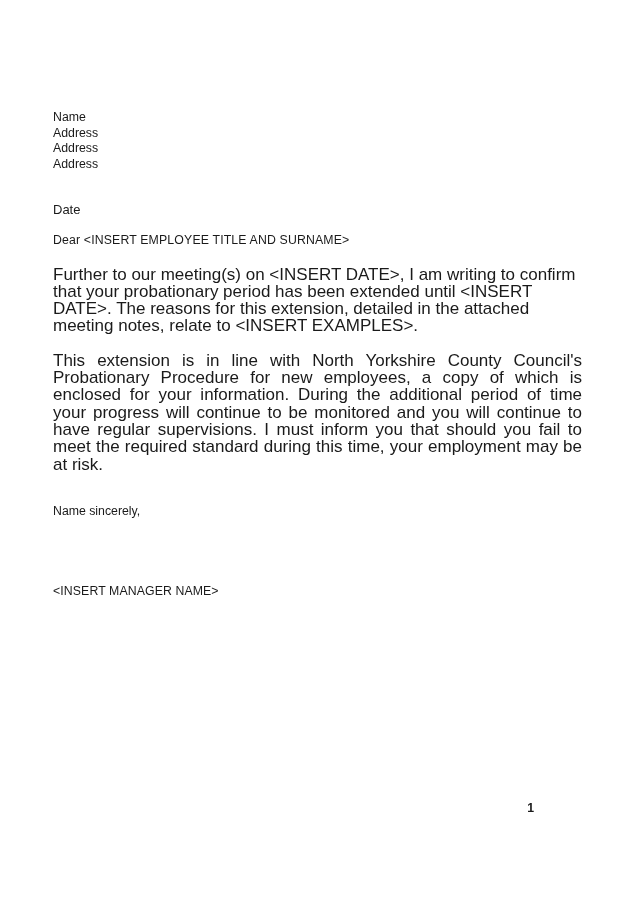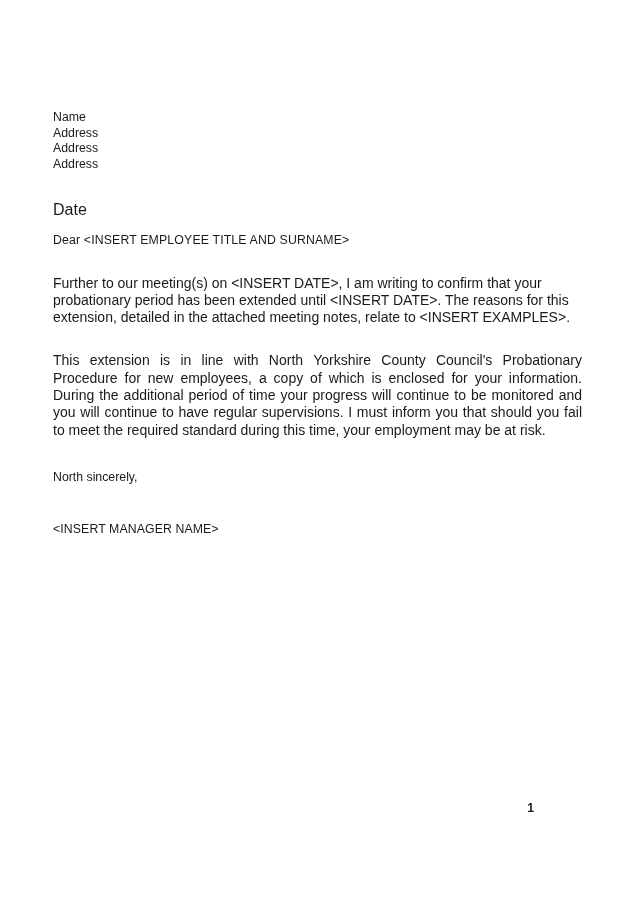--- a/index.html
+++ b/index.html
@@ -29,60 +29,60 @@
   .addr-block {
     font-size: 12.3px;
     line-height: 15.6px;
     margin: 0 0 0 0;
   }
   .addr-line {
     display: block;
     white-space: pre;
   }
   .date-line {
-    font-size: 16px;
+    font-size: 13px;
     line-height: 15.6px;
     margin-top: 30px;
     white-space: pre;
   }
   .salutation {
     font-size: 12.3px;
     line-height: 15.6px;
     margin-top: 15px;
     white-space: pre;
     letter-spacing: 0.15px;
   }
   .subject-heading {
     font-size: 12.3px;
     line-height: 15.6px;
     font-weight: bold;
     margin-top: 19px;
     white-space: pre;
     letter-spacing: 0.1px;
   }
   .para {
-    font-size: 14px;
+    font-size: 17px;
     line-height: 17.3px;
-    margin-top: 26px;
+    margin-top: 17px;
     text-align: left;
   }
   .para.justified {
     text-align: justify;
     text-justify: inter-word;
   }
   .closing {
     font-size: 12.3px;
     line-height: 15.6px;
     margin-top: 31px;
     white-space: pre;
   }
   .signature-block {
     font-size: 12.3px;
     line-height: 15.6px;
-    margin-top: 36px;
+    margin-top: 65px;
   }
   .signature-line {
     display: block;
     white-space: pre;
     letter-spacing: 0.1px;
   }
   .page-number {
     position: absolute;
     right: 54px;
     top: 801px;
@@ -109,21 +109,21 @@
     <div class="date-line">Date</div>
 
     <div class="salutation">Dear &lt;INSERT EMPLOYEE TITLE AND SURNAME&gt;</div>
 
 
     <p class="para">Further to our meeting(s) on &lt;INSERT DATE&gt;, I am writing to confirm that your probationary period has been extended until &lt;INSERT DATE&gt;. The reasons for this extension, detailed in the attached meeting notes, relate to &lt;INSERT EXAMPLES&gt;.</p>
 
     <p class="para justified">This extension is in line with North Yorkshire County Council's Probationary Procedure for new employees, a copy of which is enclosed for your information. During the additional period of time your progress will continue to be monitored and you will continue to have regular supervisions. I must inform you that should you fail to meet the required standard during this time, your employment may be at risk.</p>
 
 
-    <div class="closing">North sincerely,</div>
+    <div class="closing">Name sincerely,</div>
 
     <div class="signature-block">
       <span class="signature-line">&lt;INSERT MANAGER NAME&gt;</span>
     </div>
 
   </div>
 
   <div class="page-number">1</div>
 
 </div>

